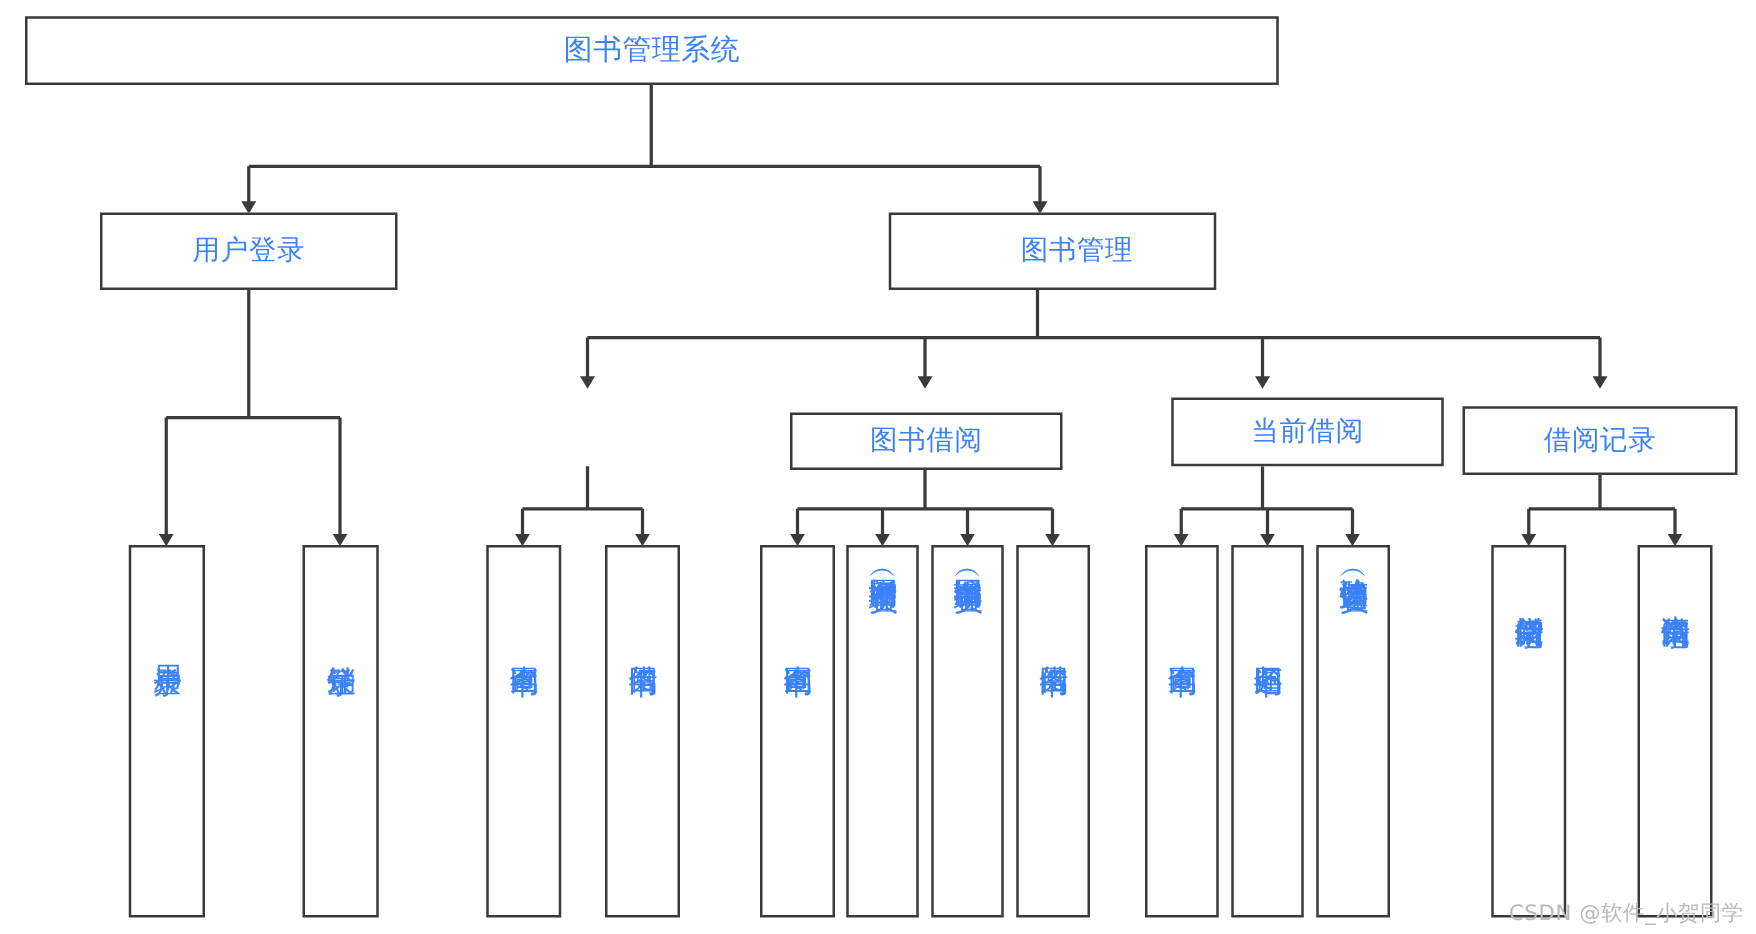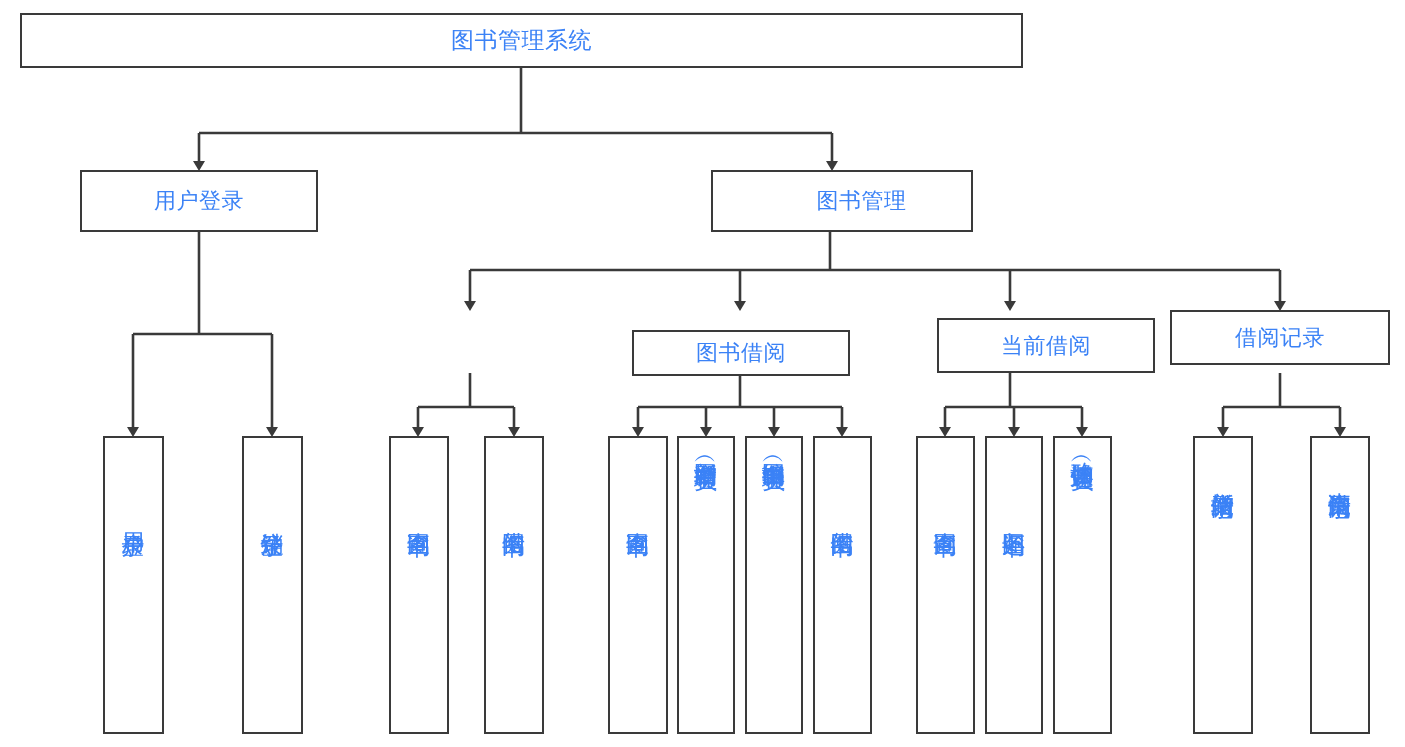--- a/index.html
+++ b/index.html
@@ -134,21 +134,21 @@
   <div class="node h" style="left:711px; top:170px; width:262px; height:62px;padding-left:39px;">
     <span class="label">图书管理</span>
   </div>
 
   <div class="node h" style="left:632px; top:318px; width:218px; height:46px;margin-top:12px;">
     <span class="label">图书借阅</span>
   </div>
   <div class="node h" style="left:901px; top:318px; width:218px; height:55px;margin-left:36px;">
     <span class="label">当前借阅</span>
   </div>
-  <div class="node h" style="left:1170px; top:310px; width:220px; height:55px;">
+  <div class="node h" style="left:1170px; top:325px; width:220px; height:55px;">
     <span class="label">借阅记录</span>
   </div>
 
   <div class="node v" style="left:103px; top:436px; width:61px; height:298px; padding-top:76px;">
     <span class="label">用户登录</span>
   </div>
   <div class="node v" style="left:242px; top:436px; width:61px; height:298px; padding-top:76px;">
     <span class="label">注销登录</span>
   </div>
   <div class="node v" style="left:389px; top:436px; width:60px; height:298px; padding-top:76px;">
@@ -178,14 +178,15 @@
   <div class="node v tall" style="left:1053px; top:436px; width:59px; height:298px; padding-top:6px;">
     <span class="label">确认归还（管理员）</span>
   </div>
   <div class="node v tall" style="left:1193px; top:436px; width:60px; height:298px; padding-top:36px;">
     <span class="label">新增借阅记录</span>
   </div>
   <div class="node v tall" style="left:1310px; top:436px; width:60px; height:298px; padding-top:36px;">
     <span class="label">查询借阅记录</span>
   </div>
 
+  <div class="watermark">CSDN @软件_小贺同学</div>
 
 </div>
 
 </body></html>

